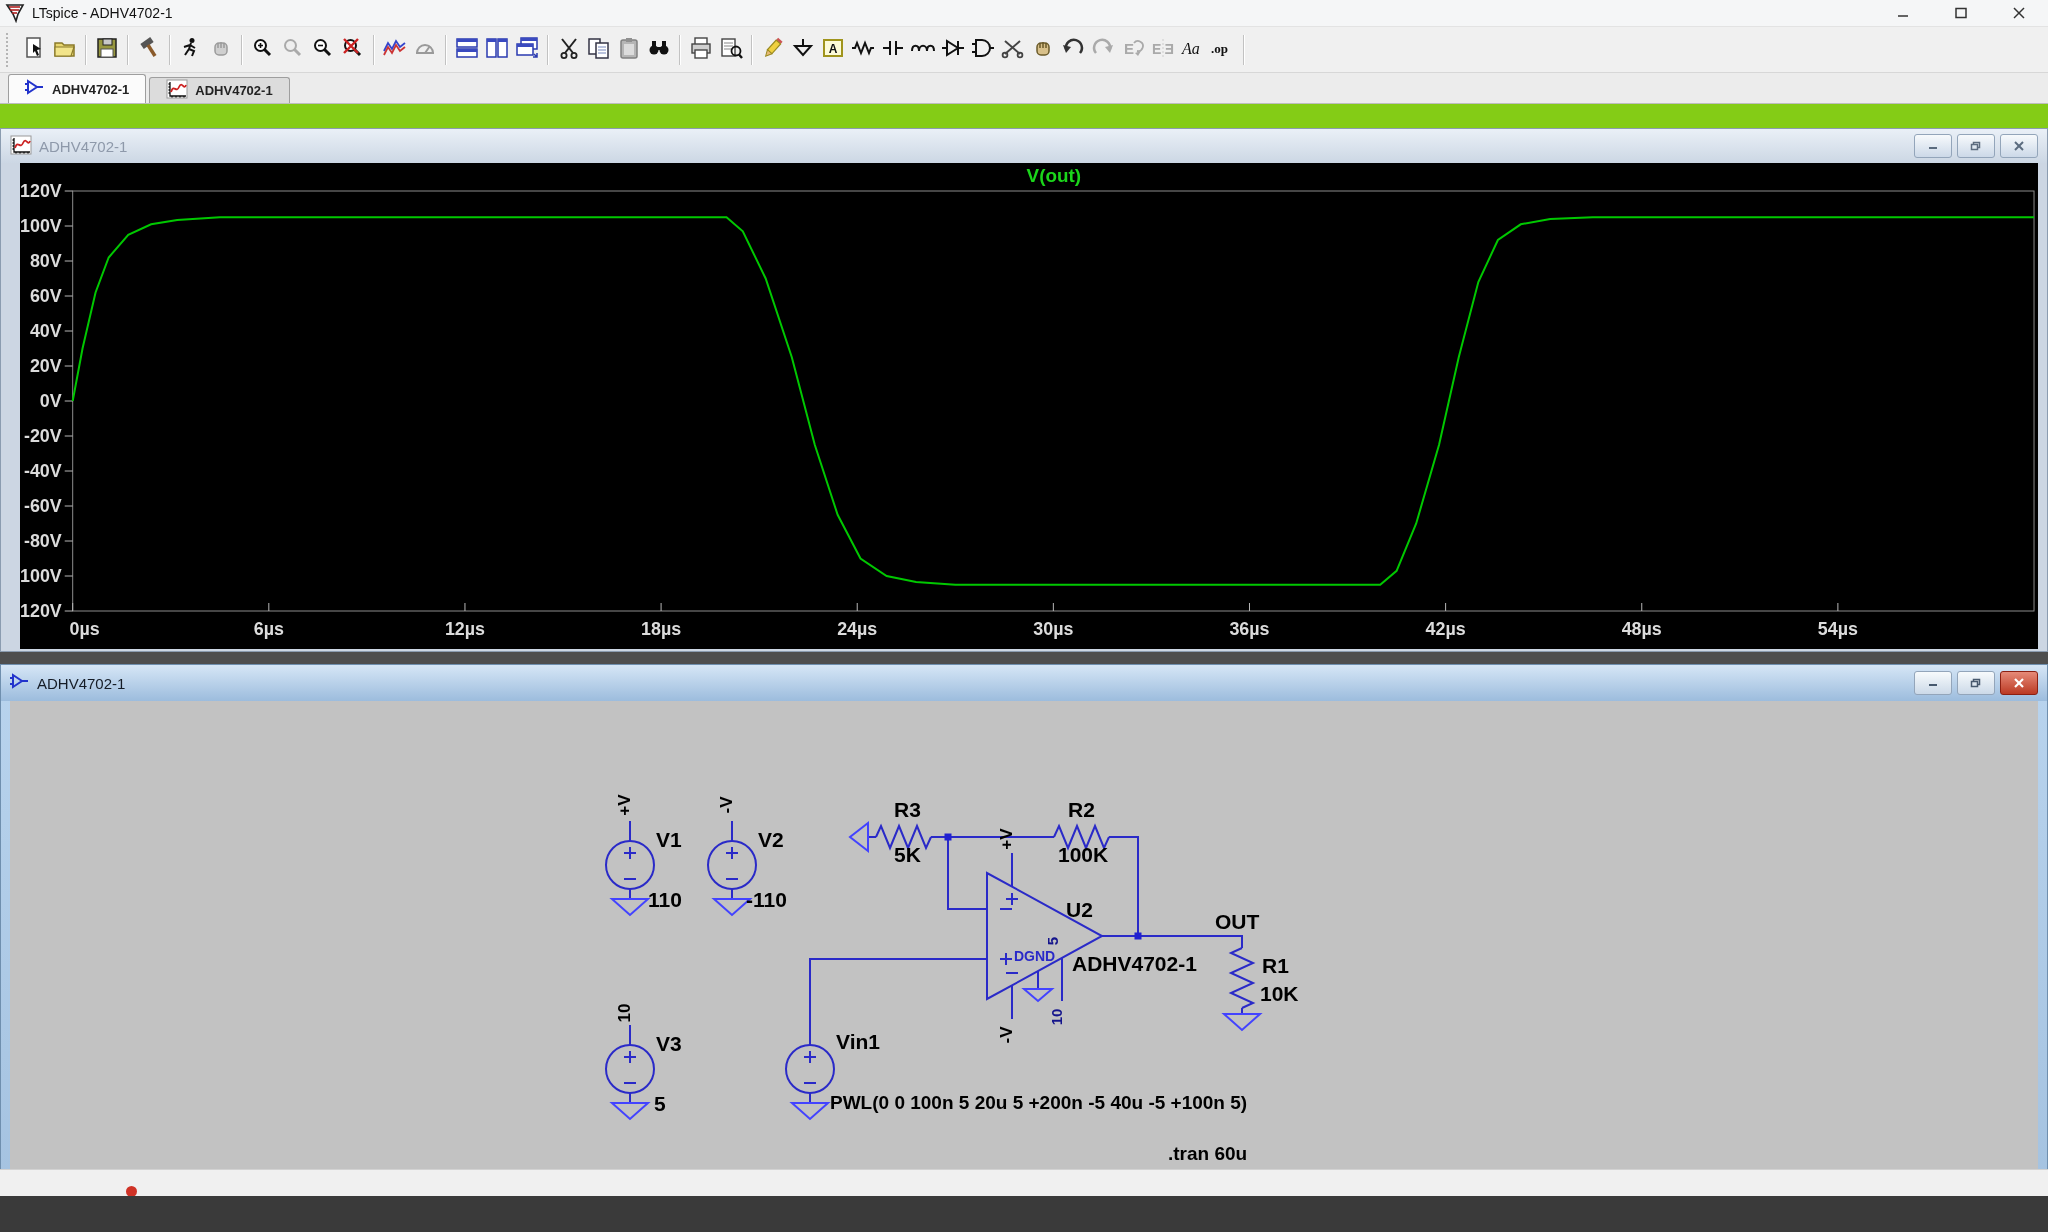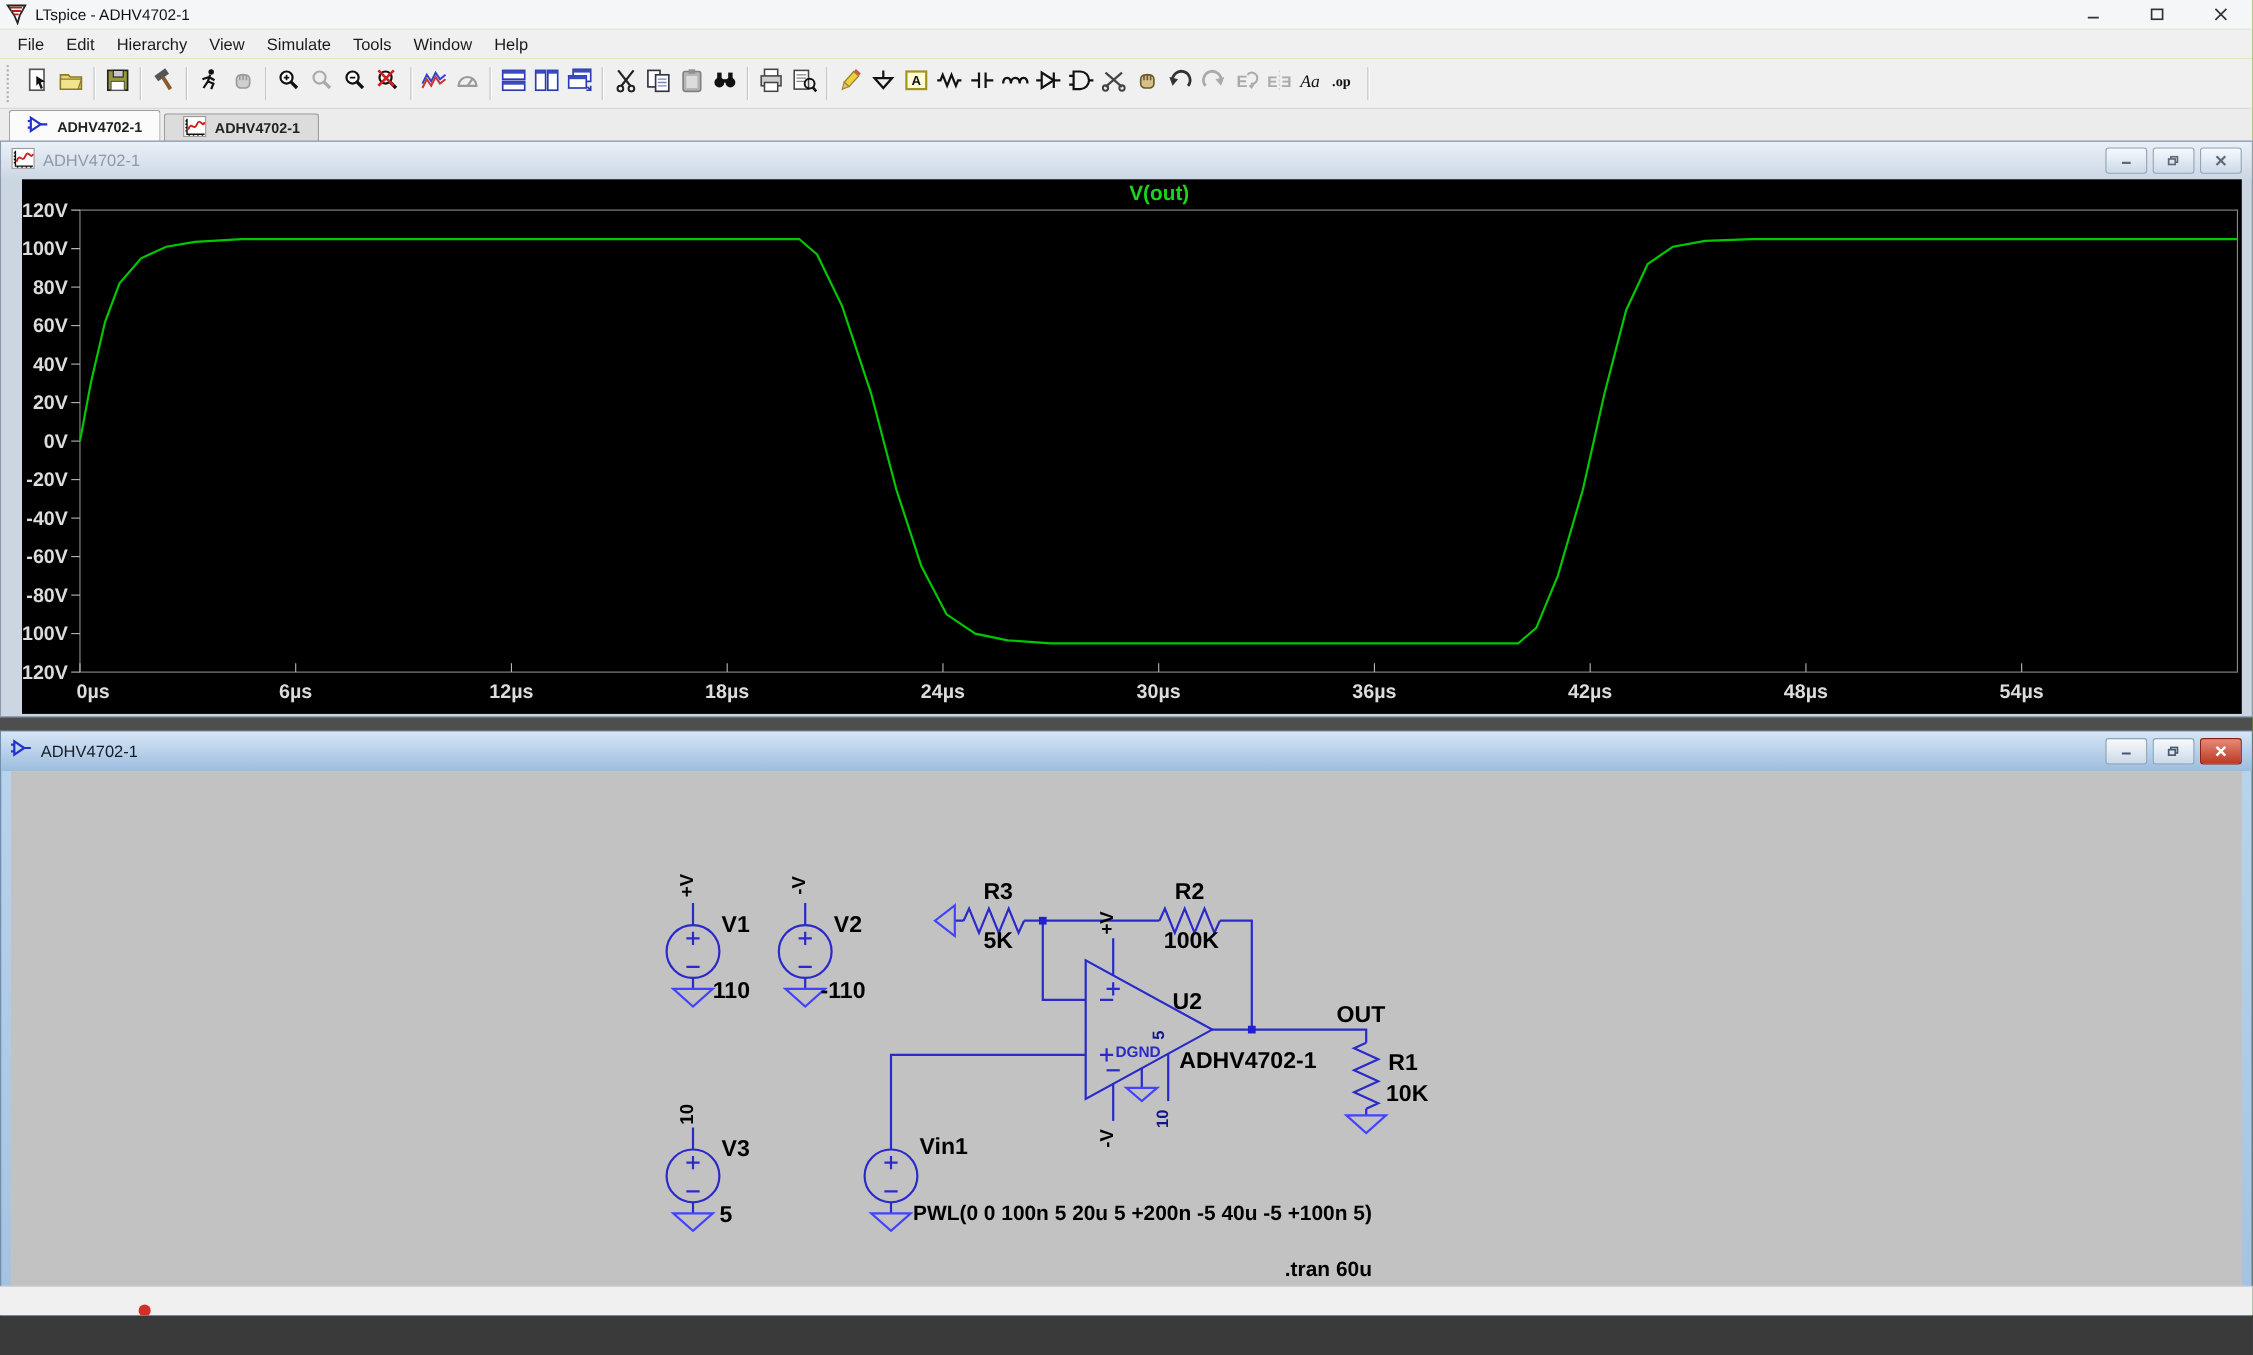--- a/index.html
+++ b/index.html
@@ -78,30 +78,20 @@
       </div>
       <div class="mbtn">
         <svg width="14" height="12">
             <line x1="2" y1="1" x2="12" y2="11" stroke="#333" stroke-width="1.5"></line>
             <line x1="12" y1="1" x2="2" y2="11" stroke="#333" stroke-width="1.5"></line>
           </svg>
       </div>
     </div>
   </div>
 
-  <div class="menubar" id="menubar">
-      <div class="menuitem">File</div>
-      <div class="menuitem">Edit</div>
-      <div class="menuitem">Hierarchy</div>
-      <div class="menuitem">View</div>
-      <div class="menuitem">Simulate</div>
-      <div class="menuitem">Tools</div>
-      <div class="menuitem">Window</div>
-      <div class="menuitem">Help</div>
-    </div>
 
   <div class="toolbar" id="toolbar">
     <div class="grip"></div>
   <div class="tbtn">
         <span><svg width="26" height="26" viewBox="0 0 26 26">
             <rect x="5" y="3" width="13" height="19" fill="#fff" stroke="#555" stroke-width="1.5"></rect>
             <polygon points="11,9 19,14 15,15 17,20 15,21 13,16 11,18" fill="#111"></polygon>
           </svg></span>
       </div>
       <div class="tbtn">

